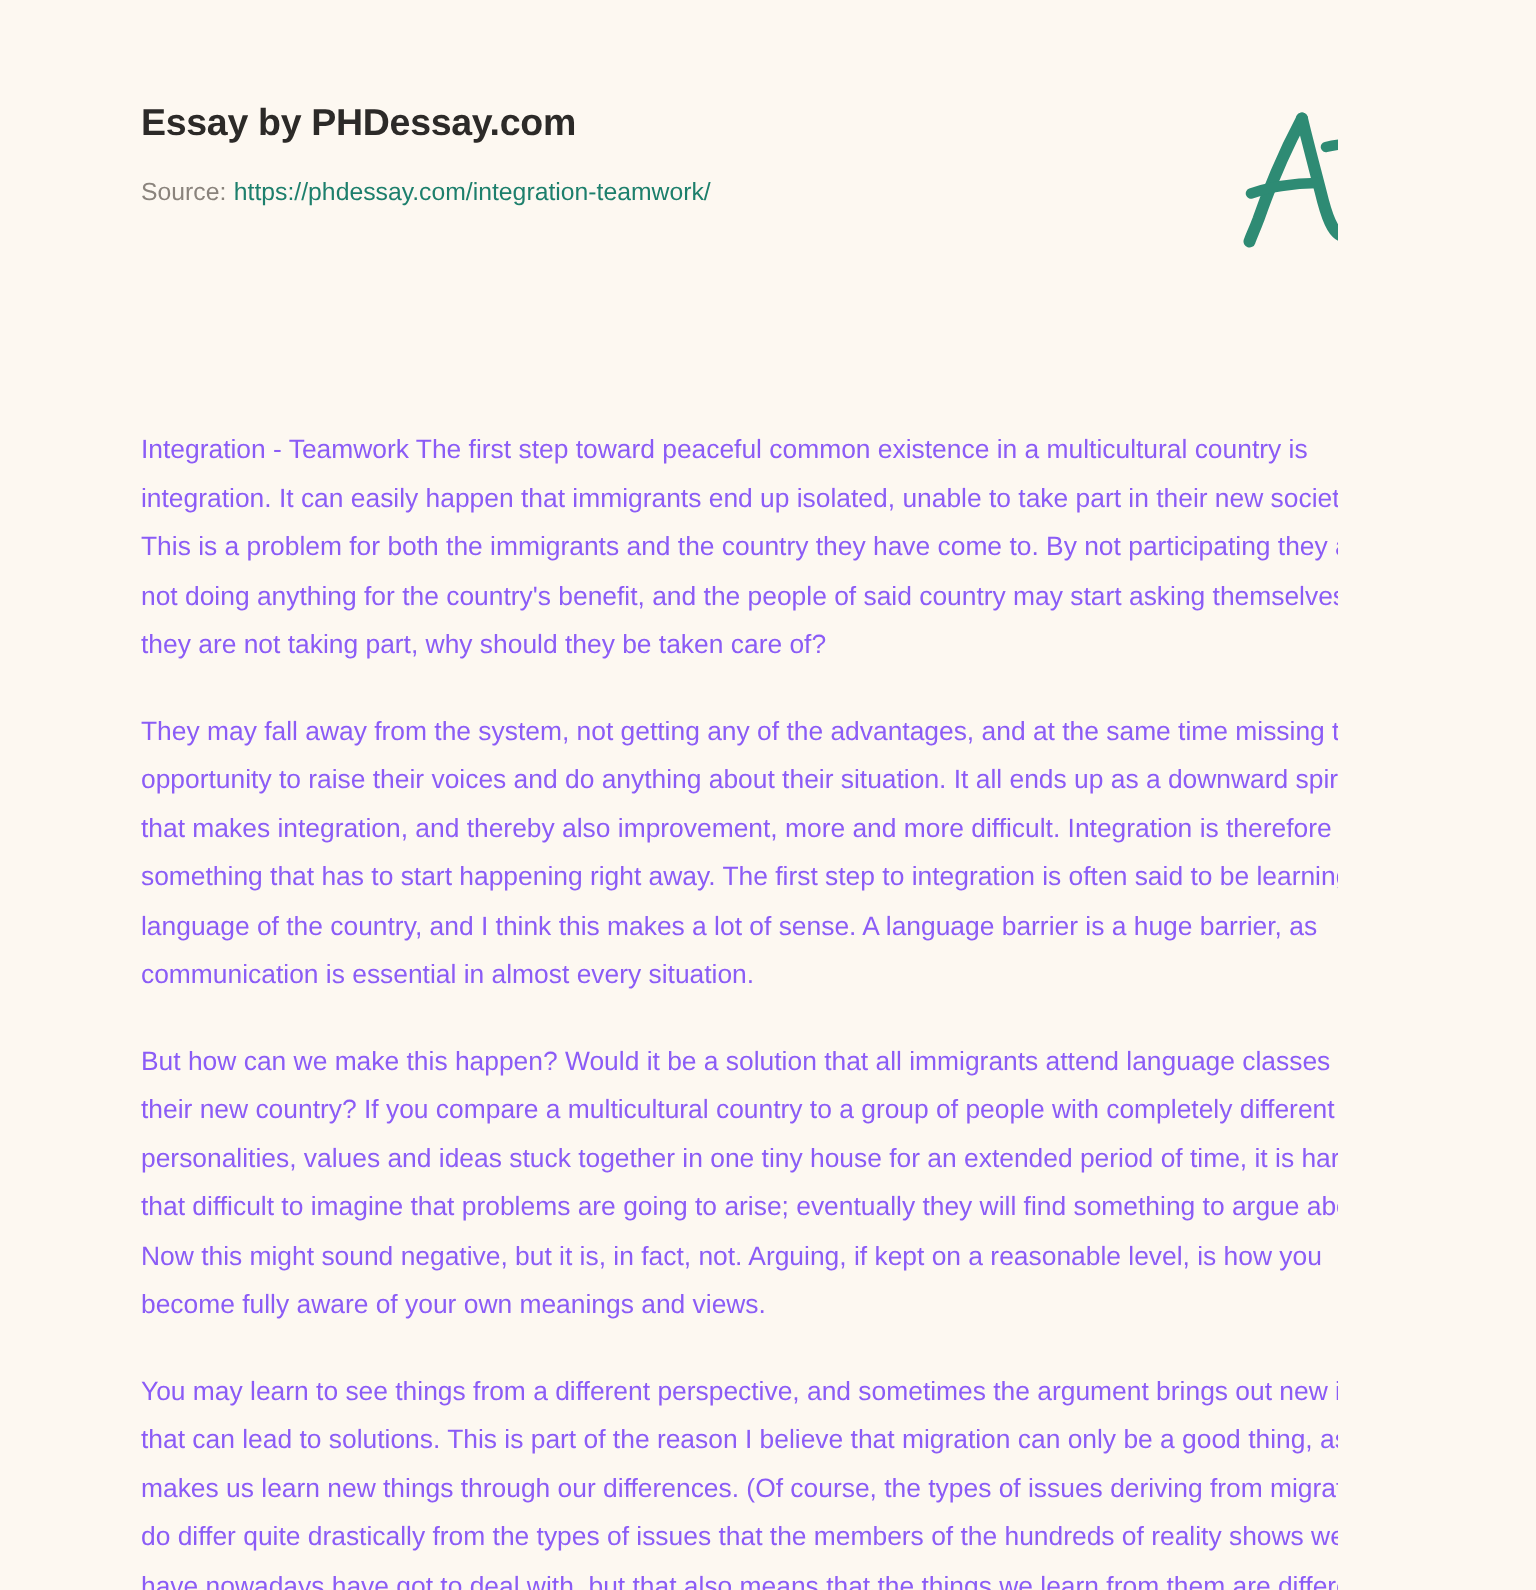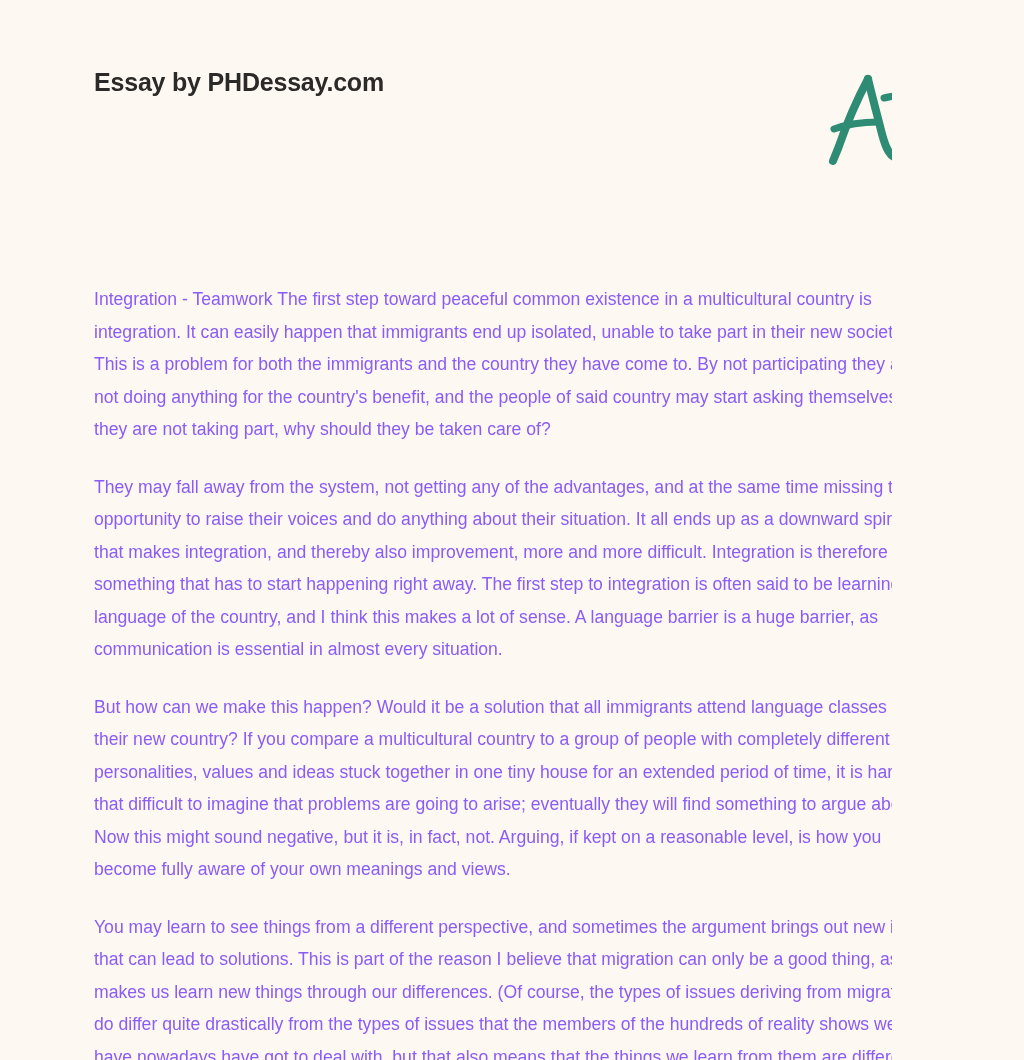--- a/index.html
+++ b/index.html
@@ -113,20 +113,23 @@
 </style>
 </head>
 <body>
 
 <div class="page">
 
   <div class="header">
 
     <div class="brand-line">Essay by PHDessay.com</div>
 
+    <div class="source-line">
+      <span class="source-label">Source:</span><a class="source-url" href="#">https://phdessay.com/integration-teamwork/</a>
+    </div>
 
     <div class="logo">
       <svg viewBox="0 0 112 112" xmlns="http://www.w3.org/2000/svg">
         <g fill="none" stroke="#2e8b74" stroke-linecap="round" stroke-linejoin="round">
 
           <path d="M56 17 C48 32, 36 58, 27 84 C24 92, 22 96, 21 99" stroke-width="8"></path>
 
           <path d="M56 17 C60 34, 66 56, 70 72 C74 87, 78 95, 85 96
                    C93 97, 98 88, 98 76 C98 66, 94 58, 90 54" stroke-width="8"></path>
 

